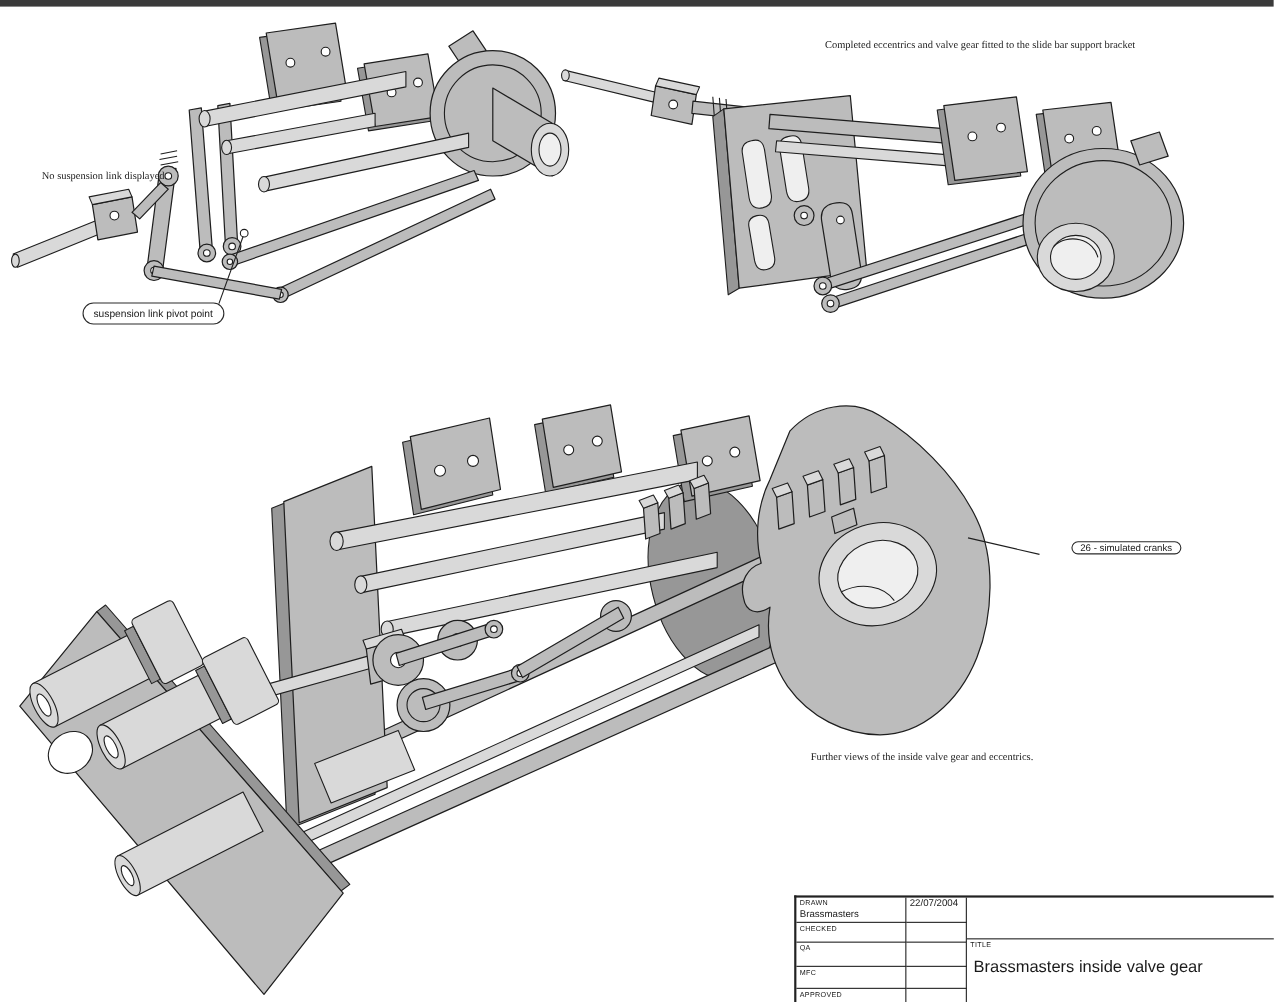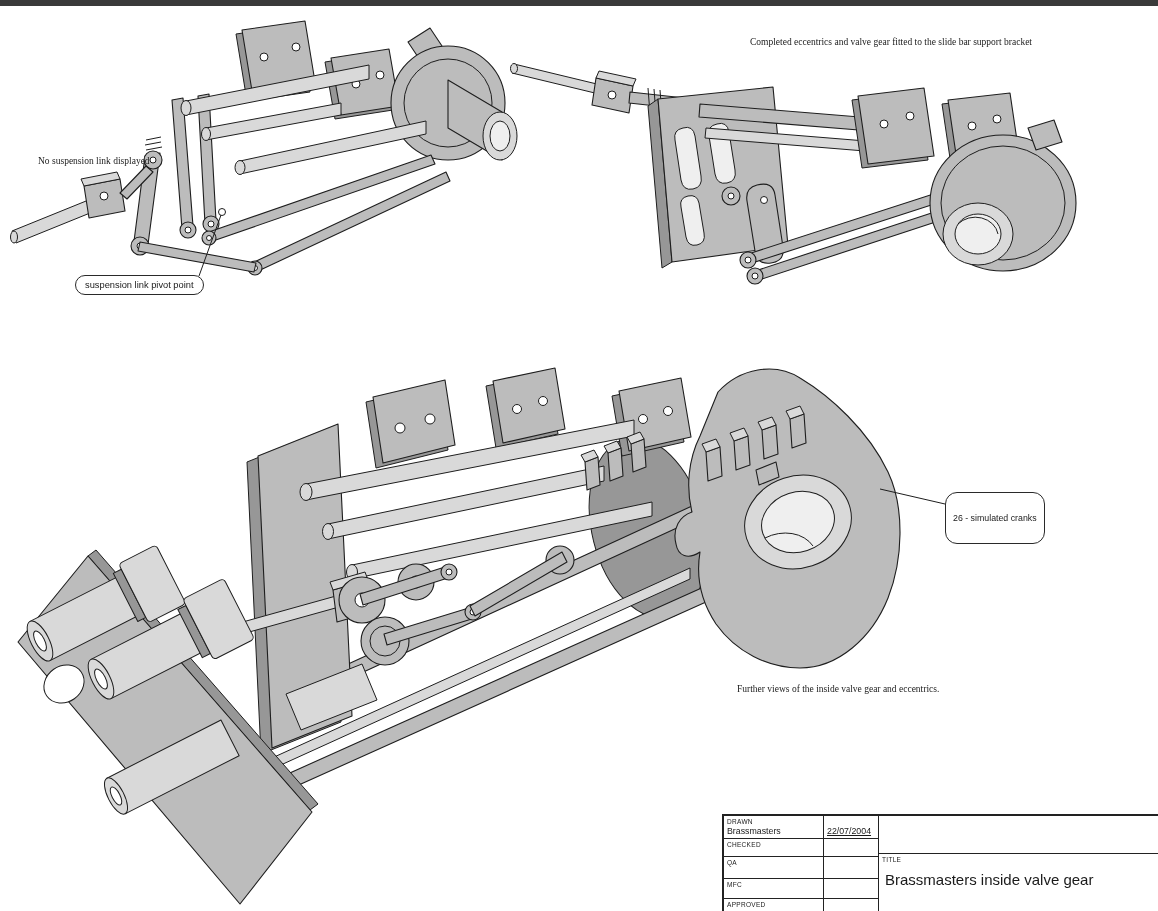--- a/index.html
+++ b/index.html
@@ -259,21 +259,21 @@
     <line class="ln" x1="880" y1="489" x2="945" y2="504"></line>
   </g>
 </svg>
 
 <div class="abs note" style="left:750px;top:37px;">Completed eccentrics and valve gear fitted to the slide bar support bracket</div>
 
 <div class="abs note" style="left:38px;top:156px;">No suspension link displayed</div>
 
 <div class="abs callout" style="left:75px;top:275px;">suspension link pivot point</div>
 
-<div class="abs callout" style="left:945px;top:492px;padding:20px 7px;font-size:8.8px;">26 - simulated cranks</div>
+<div class="abs callout" style="left:974px;top:492px;padding:0 7px;font-size:8.8px;">26 - simulated cranks</div>
 
 <div class="abs note" style="left:737px;top:684px;">Further views of the inside valve gear and eccentrics.</div>
 
 <div id="titleblock" class="abs">
 
   <div class="tb-cell" style="left:0;top:0;width:100px;height:23px;">
     <span class="tb-lab">DRAWN</span>
     <span class="tb-val">Brassmasters</span>
   </div>
   <div class="tb-cell" style="left:0;top:23px;width:100px;height:18px;">
@@ -285,21 +285,21 @@
   <div class="tb-cell" style="left:0;top:63px;width:100px;height:20px;">
     <span class="tb-lab">MFC</span>
   </div>
   <div class="tb-cell" style="left:0;top:83px;width:100px;height:22px;">
     <span class="tb-lab">APPROVED</span>
   </div>
   <div class="tb-cell" style="left:0;top:105px;width:100px;height:22px;"></div>
   <div class="tb-cell" style="left:0;top:127px;width:100px;height:14px;border-bottom:none;"></div>
 
   <div class="tb-cell" style="left:100px;top:0;width:55px;height:23px;">
-    <span class="tb-val" style="padding-top:10px;text-decoration:underline;">22/07/2004</span>
+    <span class="tb-val" style="padding-top:0;">22/07/2004</span>
   </div>
   <div class="tb-cell" style="left:100px;top:23px;width:55px;height:18px;"></div>
   <div class="tb-cell" style="left:100px;top:41px;width:55px;height:22px;"></div>
   <div class="tb-cell" style="left:100px;top:63px;width:55px;height:20px;"></div>
   <div class="tb-cell" style="left:100px;top:83px;width:55px;height:22px;"></div>
   <div class="tb-cell" style="left:100px;top:105px;width:55px;height:22px;"></div>
   <div class="tb-cell" style="left:100px;top:127px;width:55px;height:14px;border-bottom:none;"></div>
 
   <div class="tb-cell" style="left:155px;top:0;width:281px;height:38px;border-right:none;"></div>
   <div class="tb-cell" style="left:155px;top:38px;width:281px;height:63px;border-right:none;">

